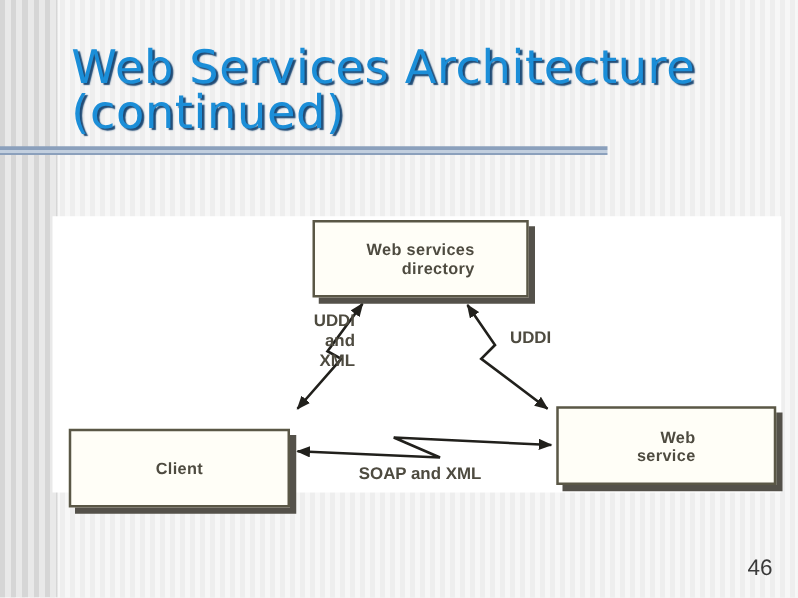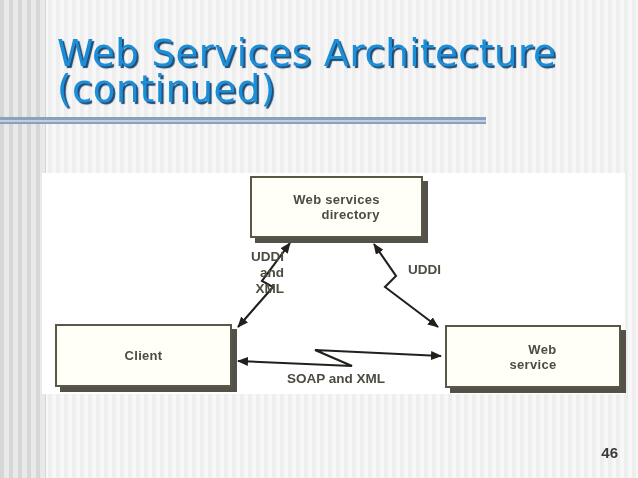--- a/index.html
+++ b/index.html
@@ -81,39 +81,38 @@
     justify-content: center;
     text-align: right;
     color: var(--diagram-text);
     font-weight: bold;
     font-size: 13px;
     line-height: 15px;
     letter-spacing: 0.3px;
     white-space: pre-line;
   }
   .node--directory { left: 250px; top: 176px; width: 173px; height: 62px; }
-  .node--client    { left: 55px;  top: 324px; width: 177px; height: 63px; }
+  .node--client    { left: 55px;  top: 343px; width: 177px; height: 63px; }
   .node--service   { left: 445px; top: 325px; width: 176px; height: 63px; }
   .edge-label {
     position: absolute;
     color: var(--diagram-text);
     font-weight: bold;
     font-size: 13.5px;
     line-height: 16px;
     white-space: pre-line;
   }
   .edge-label--uddi { left: 212px; top: 249px; width: 72px; text-align: right; }
   .edge-label--wsdl { left: 408px; top: 262px; width: 60px; }
   .edge-label--soap { left: 287px; top: 371px; width: 116px; }
   .page-number {
     position: absolute;
     top: 444px; right: 20px;
-    font-size: 15px;
+    font-size: 18px;
     color: var(--page-number-text);
-    font-weight: bold;
   }
 </style>
 </head>
 <body>
 
 <div class="left-strip"></div>
 
 <h1 class="page-title">Web Services Architecture
 (continued)</h1>
 

